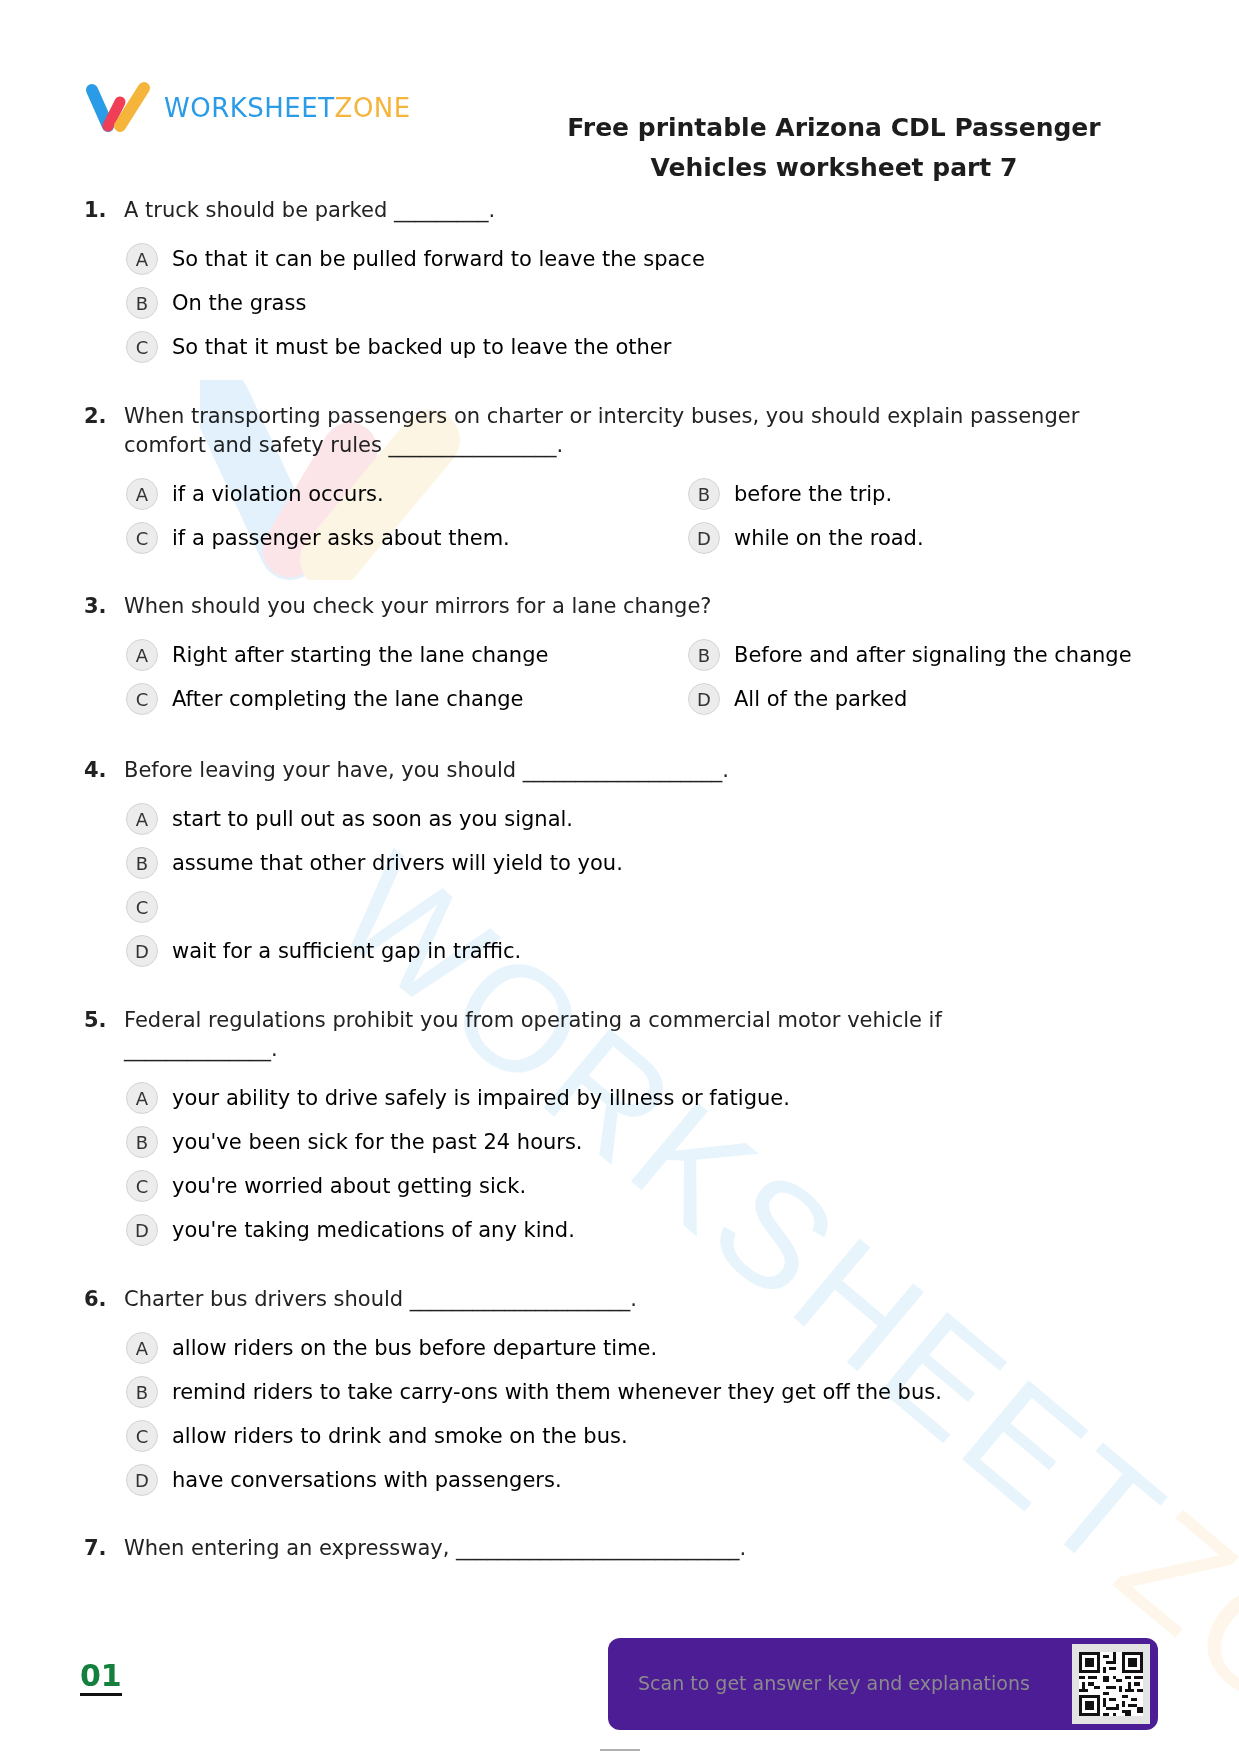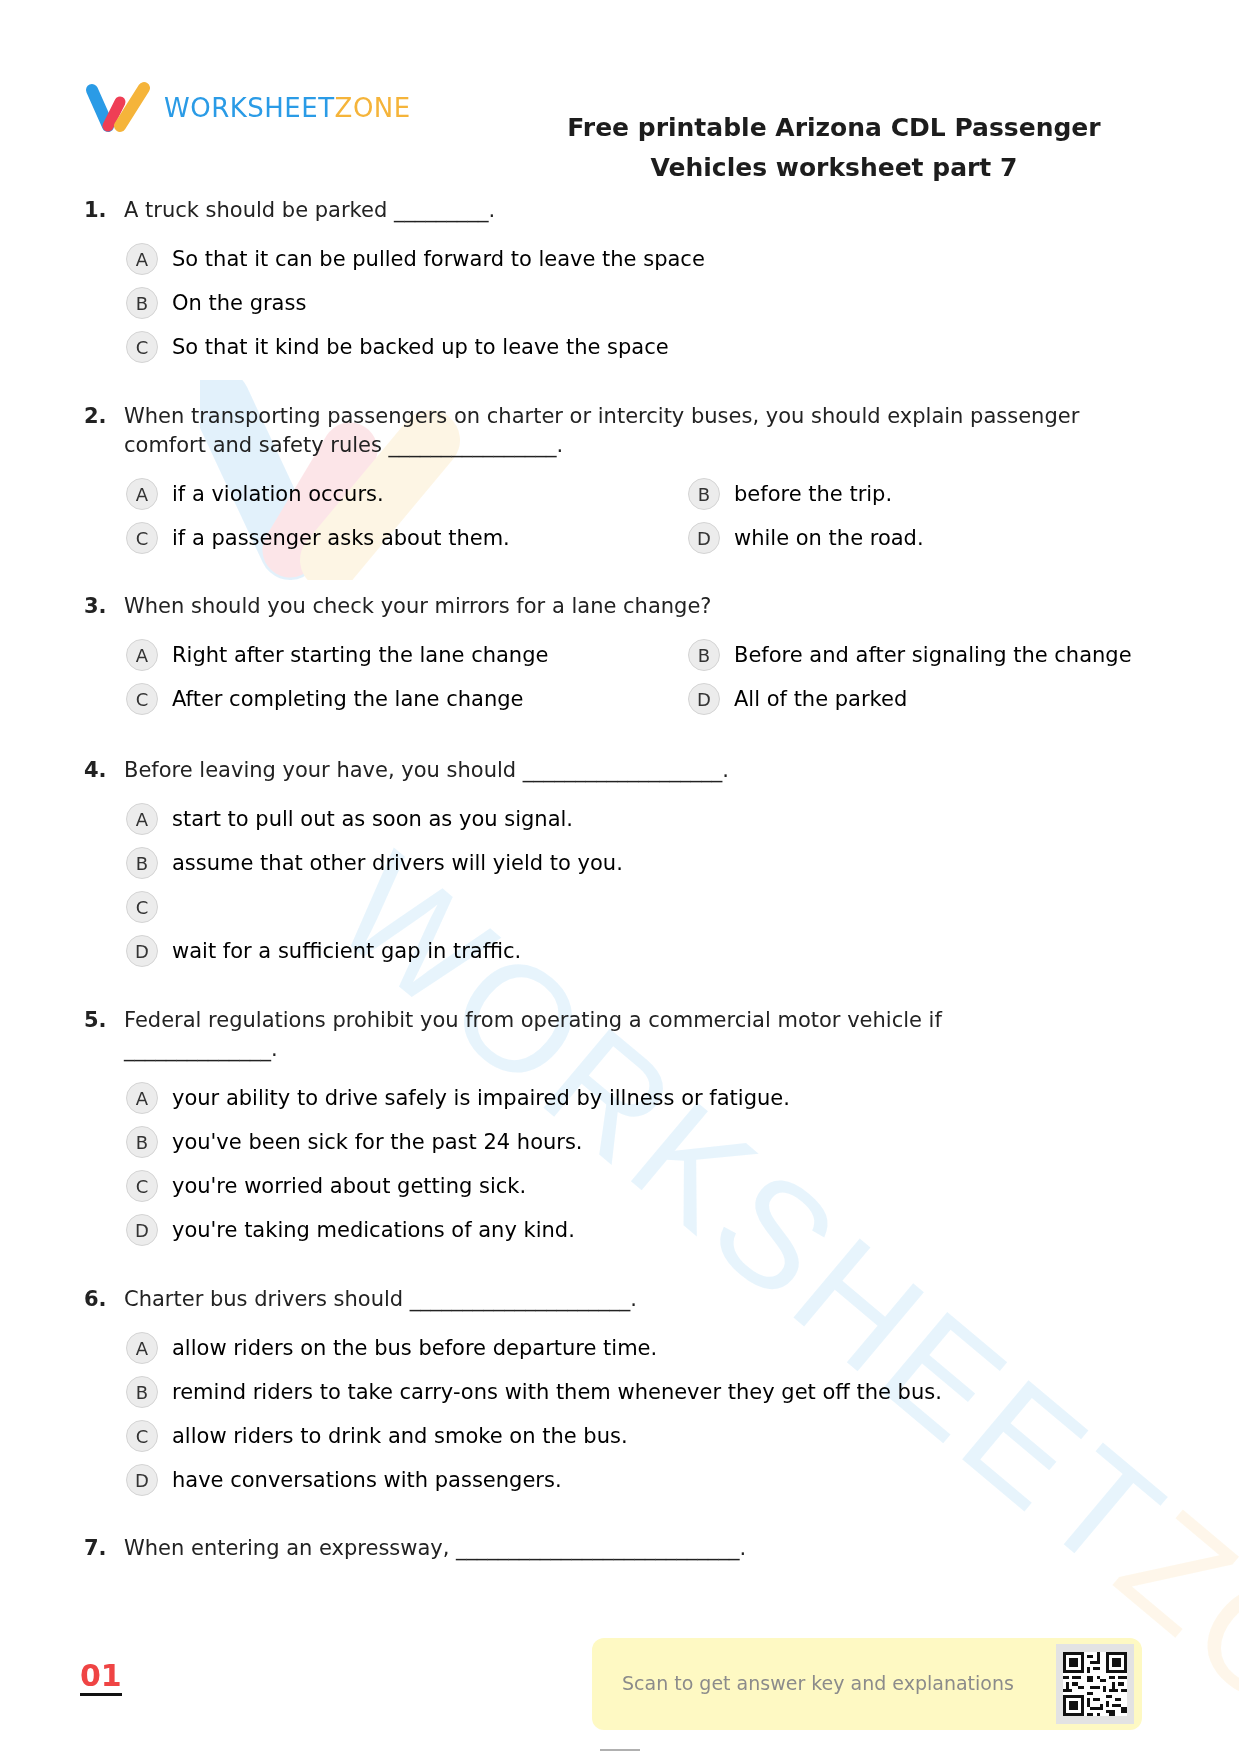--- a/index.html
+++ b/index.html
@@ -31,22 +31,22 @@
     .q-num { width: 40px; font-weight: bold; flex-shrink: 0; }
     .q-text { flex: 1; }
     .opts { margin-left: 42px; margin-top: 12px; }
     .opt { display: flex; align-items: center; height: 44px; }
     .opts.grid { display: grid; grid-template-columns: 562px 520px; }
     .bub { width: 32px; height: 32px; border-radius: 50%; background: #ececec; border: 1px solid #d4d4d4; display: flex; align-items: center;
       justify-content: center; font-size: 18px; color: #333; flex-shrink: 0; margin-right: 14px; }
     .opt-text { font-size: 21px; color: #000000; }
 
     
-    .pagenum { position: absolute; left: 80px; top: 1660px; font-weight: bold; font-size: 30px; color: #ef4444; border-bottom: 3px solid #111; line-height: 32px; padding-bottom: 1px; }
-    .scanbox { position: absolute; left: 592px; top: 1638px; width: 550px; height: 92px; background: #fef9c3; border-radius: 12px; }
+    .pagenum { position: absolute; left: 80px; top: 1660px; font-weight: bold; font-size: 30px; color: #15803d; border-bottom: 3px solid #111; line-height: 32px; padding-bottom: 1px; }
+    .scanbox { position: absolute; left: 608px; top: 1638px; width: 550px; height: 92px; background: #4c1d95; border-radius: 12px; }
     .scan-text { position: absolute; left: 30px; top: 34px; font-size: 19px; color: #8b8b8b; }
     .qr { position: absolute; right: 8px; top: 6px; width: 78px; height: 80px; background: #e3e3e3; display: flex; align-items: center; justify-content: center; }
     .qr svg { width: 64px; height: 64px; }
     .bottom-line { position: absolute; left: 600px; top: 1749px; width: 40px; height: 2px; background: #b0b0b0; }
   </style>
 </head>
 <body>
 
 <div class="page">
 
@@ -78,21 +78,21 @@
       <div class="opt">
           <span class="bub">A</span>
           <span class="opt-text">So that it can be pulled forward to leave the space</span>
         </div>
       <div class="opt">
           <span class="bub">B</span>
           <span class="opt-text">On the grass</span>
         </div>
       <div class="opt">
           <span class="bub">C</span>
-          <span class="opt-text">So that it kind be backed up to leave the space</span>
+          <span class="opt-text">So that it must be backed up to leave the other</span>
         </div>
     </div>
   </div>
 
   <div class="q" style="top:402px;">
     <div class="q-head">
         <span class="q-num">2.</span>
         <span class="q-text">When transporting passengers on charter or intercity buses, you should explain passenger comfort and safety rules ________________.</span>
       </div>
     <div class="opts grid">

